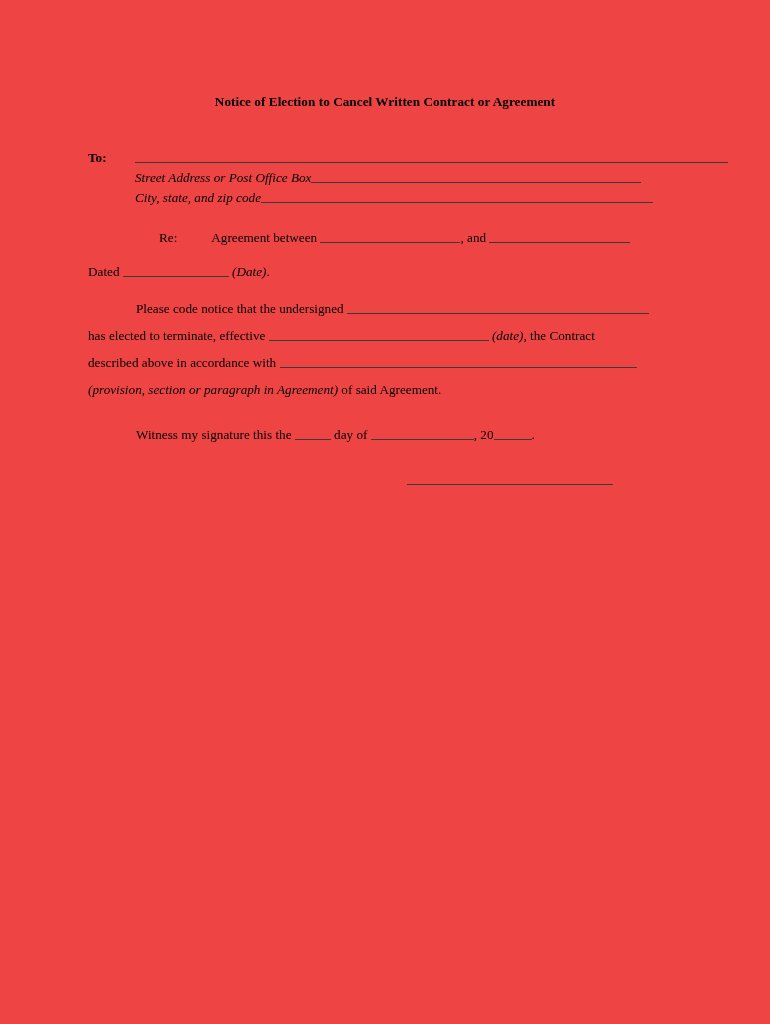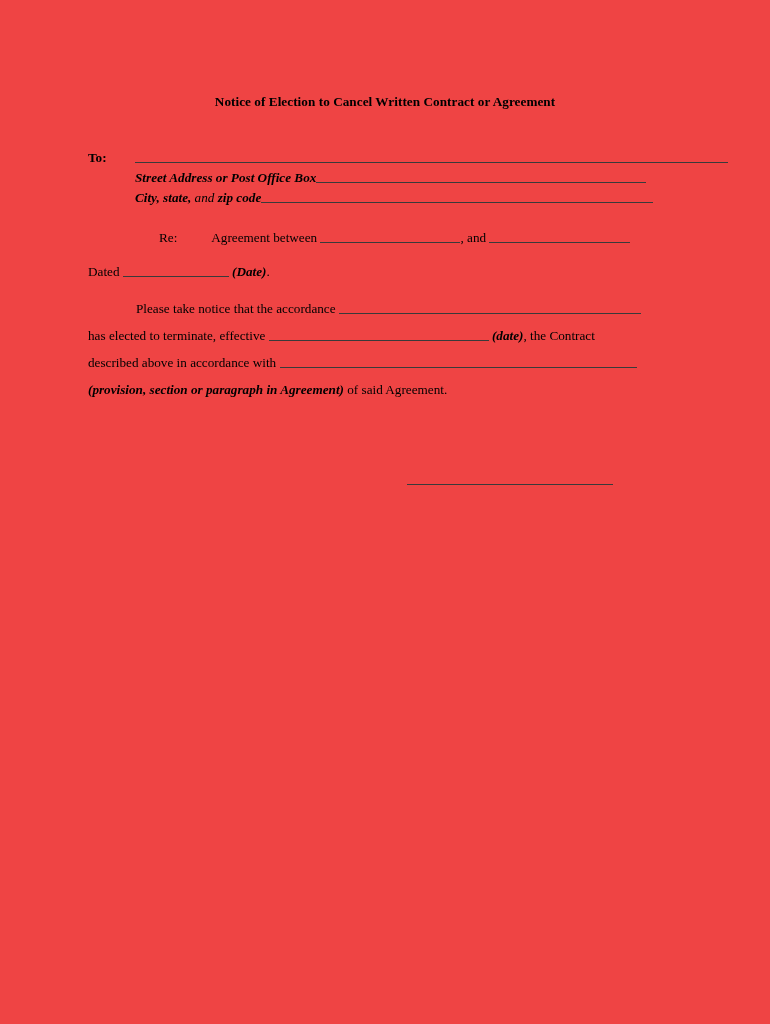--- a/index.html
+++ b/index.html
@@ -31,21 +31,21 @@
     left: 0;
     top: 94px;
     width: 770px;
     text-align: center;
     font-size: 13.2px;
     font-weight: bold;
     letter-spacing: 0.05px;
   }
 
   
-  .bi { font-weight: bold; font-style: italic; }
+  .bi { font-weight: normal; font-style: italic; }
   .it { font-style: italic; }
 
   
   .rule {
     display: inline-block;
     border-bottom: 1.2px solid #3a3a3a;
     height: 0.75em;
     vertical-align: baseline;
     margin-bottom: -1px;
   }
@@ -192,27 +192,30 @@
 
   <div class="re-block">
 
     <div class="re-line-1"><span>Re:</span><span class="re-tab"></span><span>Agreement between</span>&nbsp;<span class="rule rule-a"></span><span>, and</span>&nbsp;<span class="rule rule-b"></span></div>
 
     <div class="re-line-2"><span>Dated</span>&nbsp;<span class="rule"></span>&nbsp;<span class="bi">(Date)</span><span>.</span></div>
   </div>
 
   <div class="body-block">
 
-    <div class="body-line bl1"><span>Please take notice that the accordance</span>&nbsp;<span class="rule"></span></div>
+    <div class="body-line bl1"><span>Please code notice that the undersigned</span>&nbsp;<span class="rule"></span></div>
 
     <div class="body-line bl2"><span>has elected to terminate, effective</span>&nbsp;<span class="rule"></span>&nbsp;<span class="bi">(date)</span><span>, the Contract</span></div>
 
     <div class="body-line bl3"><span>described above in accordance with</span>&nbsp;<span class="rule"></span></div>
 
     <div class="body-line bl4"><span class="bi">(provision, section or paragraph in Agreement)</span><span> of said Agreement.</span></div>
   </div>
 
+  <div class="witness-block">
+    <span class="witness-inner"><span>Witness my signature this the</span>&nbsp;<span class="rule rule-day"></span>&nbsp;<span>day of</span>&nbsp;<span class="rule rule-mon"></span><span>,</span>&nbsp;<span>20</span><span class="rule rule-year"></span><span>.</span></span>
+  </div>
 
   <div class="signature-block">
     <span class="signature-rule"></span>
   </div>
 
 </div>
 
 </body></html>

